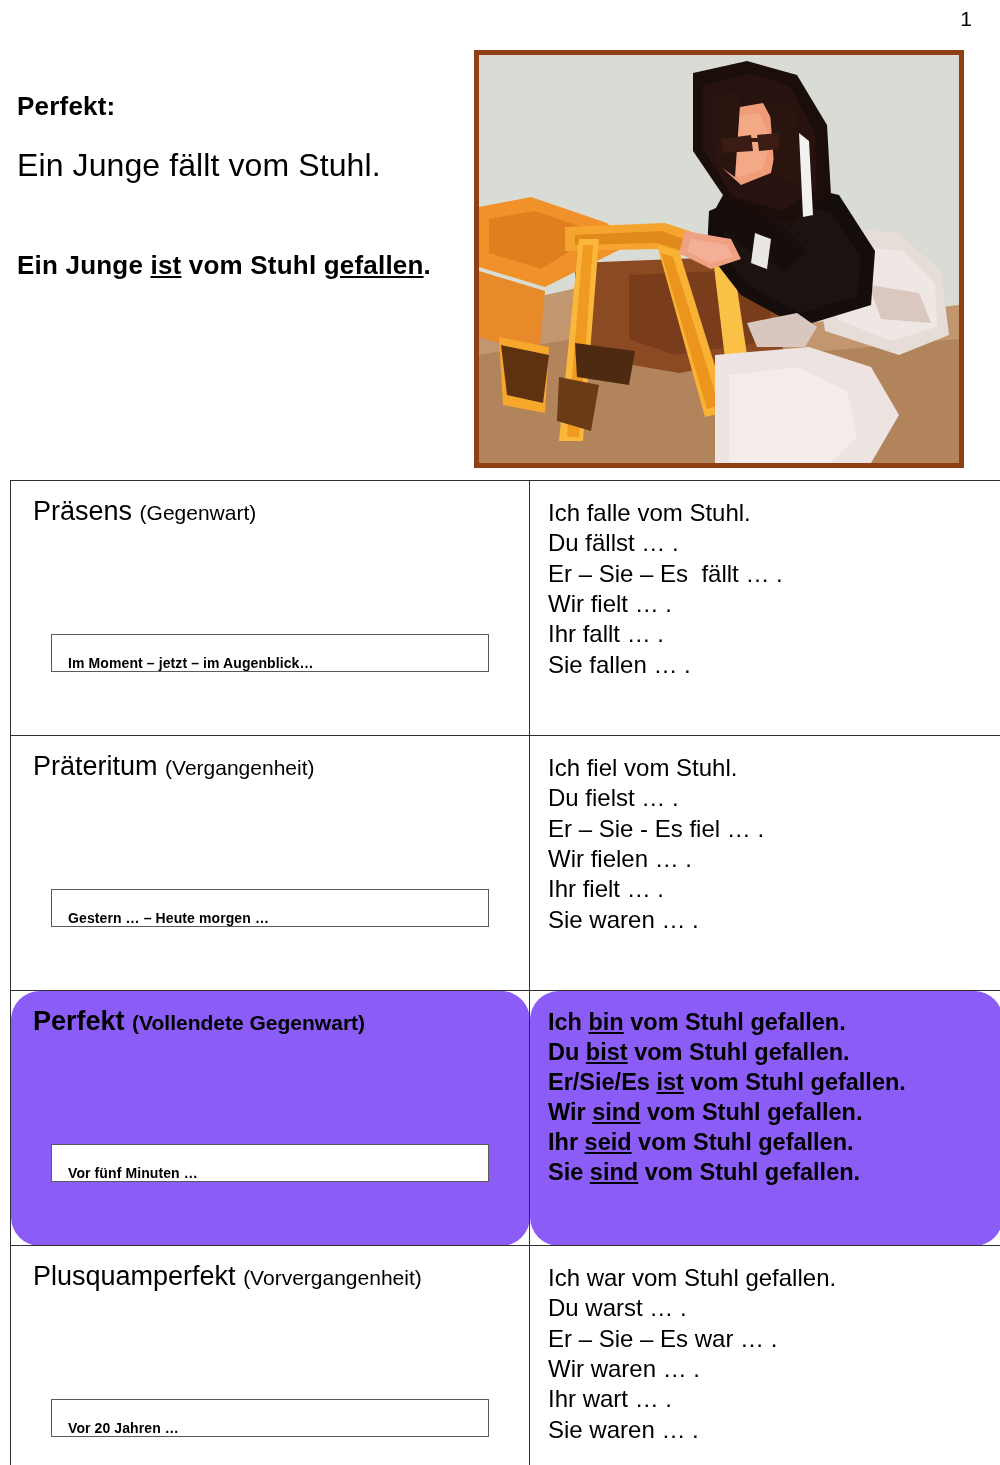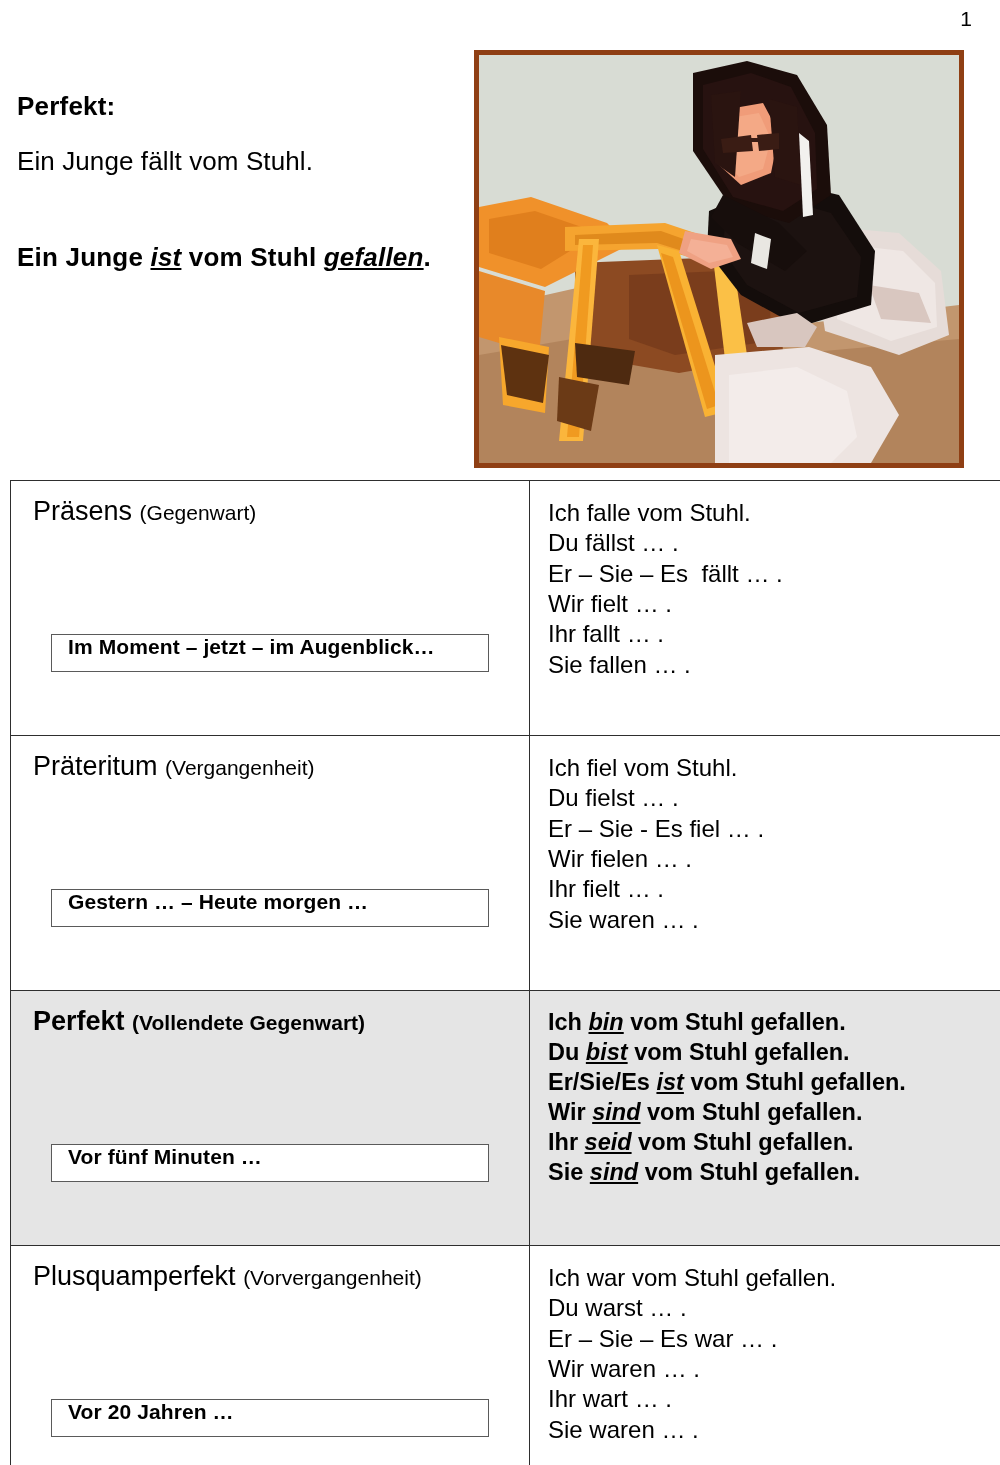--- a/index.html
+++ b/index.html
@@ -34,34 +34,34 @@
     width: 430px;
   }
   .intro-title {
     font-size: 26px;
     font-weight: bold;
     line-height: 1.25;
     margin: 0 0 22px 0;
     letter-spacing: .2px;
   }
   .intro-line {
-    font-size: 26px;
+    font-size: 32px;
     font-weight: normal;
     line-height: 1.3;
     margin: 0;
     letter-spacing: .1px;
   }
   .intro-perfect {
     font-size: 26px;
     font-weight: bold;
     line-height: 1.35;
     margin: 62px 0 0 0;
     letter-spacing: .2px;
   }
-  .u { text-decoration: underline; font-style: italic; }
+  .u { text-decoration: underline; }
 
   
   .photo-frame {
     position: absolute;
     left: 474px;
     top: 50px;
     width: 490px;
     height: 418px;
     border: 5px solid #8f3f14;
     box-sizing: border-box;
@@ -80,21 +80,21 @@
     table-layout: fixed;
   }
   .tense-table td {
     border: 1.6px solid #2e2e2e;
     vertical-align: top;
     padding: 8px;
   }
   .col-left  { width: 502px; }
   .col-right { width: 456px; }
 
-  .row-highlight td { background: #e5e5e5; }
+  .row-highlight td { background: #8b5cf6; border-radius: 29px; }
 
   .cell-left-inner {
     position: relative;
     min-height: 238px;
     padding: 7px 0 0 14px;
     box-sizing: border-box;
   }
   .tense-name {
     font-size: 27px;
     line-height: 1.12;
@@ -109,23 +109,23 @@
   .hint-box {
     position: absolute;
     left: 32px;
     top: 145px;
     width: 438px;
     height: 38px;
     border: 1.4px solid #5a5a5a;
     background: #ffffff;
     box-sizing: border-box;
     display: flex;
-    align-items: flex-start;
+    align-items: flex-end;
     padding-left: 16px;
-    font-size: 21px;
+    font-size: 14px;
     font-weight: bold;
     letter-spacing: .1px;
   }
 
   .cell-right-inner {
     min-height: 238px;
     padding: 9px 0 0 10px;
     box-sizing: border-box;
   }
   .conj-line {

